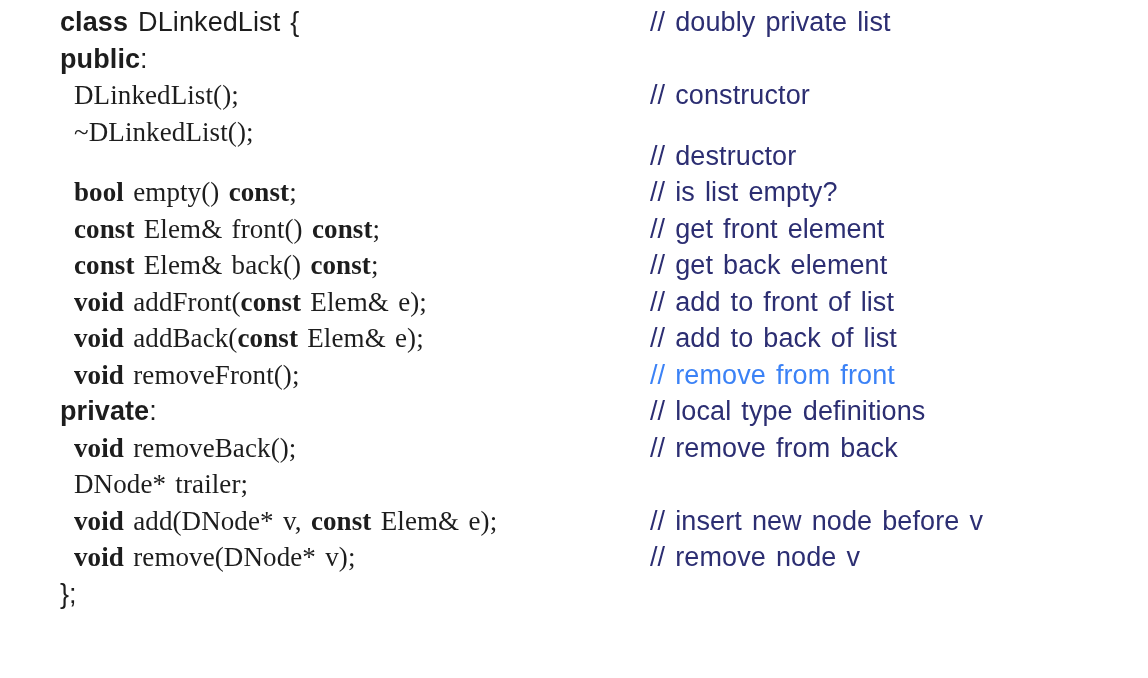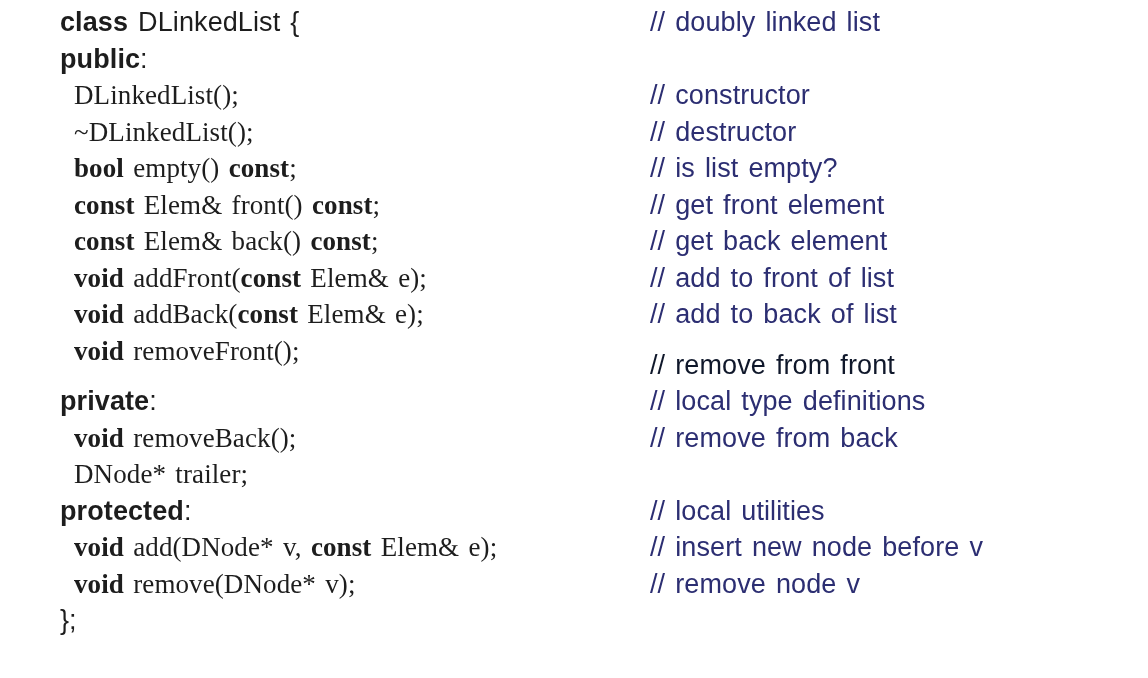--- a/index.html
+++ b/index.html
@@ -39,30 +39,29 @@
     font-weight: 700;
   }
   .comment {
     flex: 1 1 auto;
   }
 </style>
 </head>
 <body>
 
 <div class="listing" style="color: rgb(29, 29, 29); background: rgb(255, 255, 255);">
-    <div class="line"><span class="code indent-0"><span class="kw">class</span><span class="plain"> DLinkedList {</span></span><span class="comment" style="color: rgb(44, 46, 114);">// doubly linked list</span></div>
+    <div class="line"><span class="code indent-0"><span class="kw">class</span><span class="plain"> DLinkedList {</span></span><span class="comment" style="color: rgb(44, 46, 114);">// doubly private list</span></div>
     <div class="line"><span class="code indent-0"><span class="kw">public</span><span class="plain">:</span></span><span class="comment" style="color: rgb(44, 46, 114);"></span></div>
     <div class="line"><span class="code indent-1"><span class="plain">DLinkedList();</span></span><span class="comment" style="color: rgb(44, 46, 114);">// constructor</span></div>
-    <div class="line"><span class="code indent-1"><span class="plain">~DLinkedList();</span></span><span class="comment" style="color: rgb(44, 46, 114);">// destructor</span></div>
+    <div class="line"><span class="code indent-1"><span class="plain">~DLinkedList();</span></span><span class="comment" style="color: rgb(44, 46, 114); margin-top: 24px;">// destructor</span></div>
     <div class="line"><span class="code indent-1"><span class="kw">bool</span><span class="plain"> empty() </span><span class="kw">const</span><span class="plain">;</span></span><span class="comment" style="color: rgb(44, 46, 114);">// is list empty?</span></div>
     <div class="line"><span class="code indent-1"><span class="kw">const</span><span class="plain"> Elem&amp; front() </span><span class="kw">const</span><span class="plain">;</span></span><span class="comment" style="color: rgb(44, 46, 114);">// get front element</span></div>
     <div class="line"><span class="code indent-1"><span class="kw">const</span><span class="plain"> Elem&amp; back() </span><span class="kw">const</span><span class="plain">;</span></span><span class="comment" style="color: rgb(44, 46, 114);">// get back element</span></div>
     <div class="line"><span class="code indent-1"><span class="kw">void</span><span class="plain"> addFront(</span><span class="kw">const</span><span class="plain"> Elem&amp; e);</span></span><span class="comment" style="color: rgb(44, 46, 114);">// add to front of list</span></div>
     <div class="line"><span class="code indent-1"><span class="kw">void</span><span class="plain"> addBack(</span><span class="kw">const</span><span class="plain"> Elem&amp; e);</span></span><span class="comment" style="color: rgb(44, 46, 114);">// add to back of list</span></div>
-    <div class="line"><span class="code indent-1"><span class="kw">void</span><span class="plain"> removeFront();</span></span><span class="comment" style="color: #0f172a; margin-top: 14px;">// remove from front</span></div>
+    <div class="line"><span class="code indent-1"><span class="kw">void</span><span class="plain"> removeFront();</span></span><span class="comment" style="color: #3b82f6;">// remove from front</span></div>
     <div class="line"><span class="code indent-0"><span class="kw">private</span><span class="plain">:</span></span><span class="comment" style="color: rgb(44, 46, 114);">// local type definitions</span></div>
     <div class="line"><span class="code indent-1"><span class="kw">void</span><span class="plain"> removeBack();</span></span><span class="comment" style="color: rgb(44, 46, 114);">// remove from back</span></div>
     <div class="line"><span class="code indent-1"><span class="plain">DNode* trailer;</span></span><span class="comment" style="color: rgb(44, 46, 114);"></span></div>
-    <div class="line"><span class="code indent-0"><span class="kw">protected</span><span class="plain">:</span></span><span class="comment" style="color: rgb(44, 46, 114);">// local utilities</span></div>
     <div class="line"><span class="code indent-1"><span class="kw">void</span><span class="plain"> add(DNode* v, </span><span class="kw">const</span><span class="plain"> Elem&amp; e);</span></span><span class="comment" style="color: rgb(44, 46, 114);">// insert new node before v</span></div>
     <div class="line"><span class="code indent-1"><span class="kw">void</span><span class="plain"> remove(DNode* v);</span></span><span class="comment" style="color: rgb(44, 46, 114);">// remove node v</span></div>
     <div class="line"><span class="code indent-0"><span class="plain">};</span></span><span class="comment" style="color: rgb(44, 46, 114);"></span></div>
   </div>
 
 </body></html>

